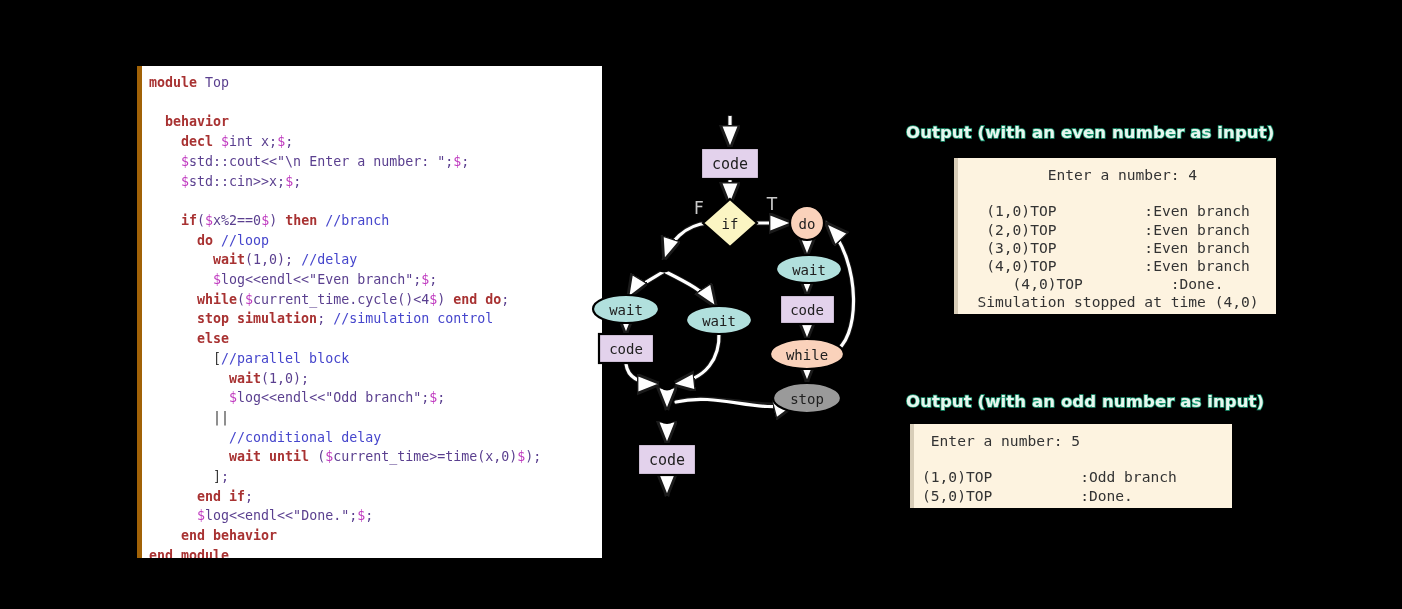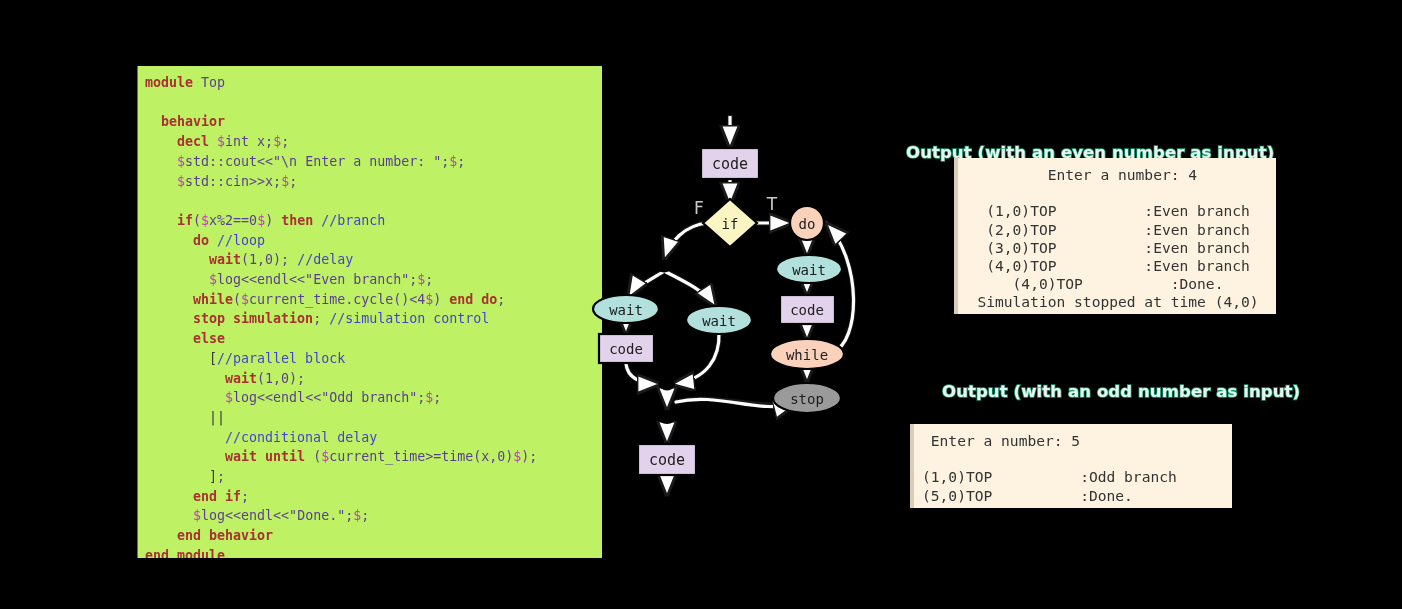--- a/index.html
+++ b/index.html
@@ -15,22 +15,22 @@
     font-family: "Liberation Sans", sans-serif;
   }
 
   
   #code-panel {
     position: absolute;
     left: 137px;
     top: 66px;
     width: 465px;
     height: 492px;
-    background: #bef264;
-    border-left: 1px solid #a16207;
+    background: #ffffff;
+    border-left: 5px solid #a16207;
     box-sizing: border-box;
     overflow: hidden;
   }
   #code-listing {
     font-family: "DejaVu Sans Mono", "Liberation Mono", monospace;
     font-size: 13.3px;
     line-height: 19.7px;
     white-space: pre;
     padding: 7px 0 0 7px;
     margin: 0;
@@ -71,23 +71,23 @@
     border-left: 4px solid #d8cdb8;
     box-sizing: border-box;
     font-family: "DejaVu Sans Mono", "Liberation Mono", monospace;
     font-size: 14.6px;
     line-height: 18.2px;
     color: #333333;
     white-space: pre;
     padding: 8px 6px 8px 8px;
     overflow: hidden;
   }
-  #out-title-even { left: 906px; top: 123px; margin-top: 20px; }
+  #out-title-even { left: 906px; top: 123px; }
   #out-box-even   { left: 954px; top: 158px; width: 322px; height: 156px; text-align: center; }
-  #out-title-odd  { left: 906px; top: 382px; margin-left: 36px; }
+  #out-title-odd  { left: 906px; top: 392px; }
   #out-box-odd    { left: 910px; top: 424px; width: 322px; height: 84px; }
 </style>
 </head>
 <body>
 
 <div id="code-panel">
   <pre id="code-listing"><span class="kw">module</span><span class="plain"> Top</span>
 <span class="plain"></span>
 <span class="plain">  </span><span class="kw">behavior</span>
 <span class="plain">    </span><span class="kw">decl</span><span class="plain"> </span><span class="dol">$</span><span class="plain">int x;</span><span class="dol">$</span><span class="plain">;</span>

